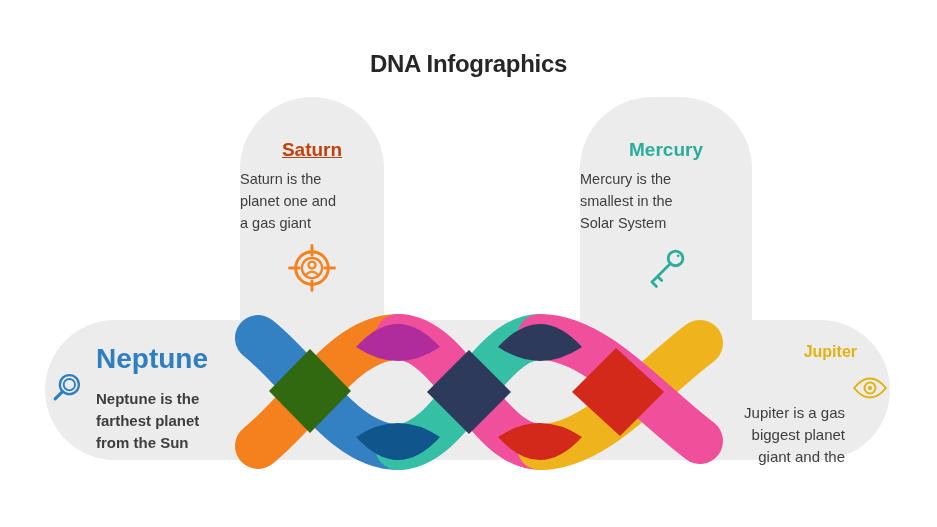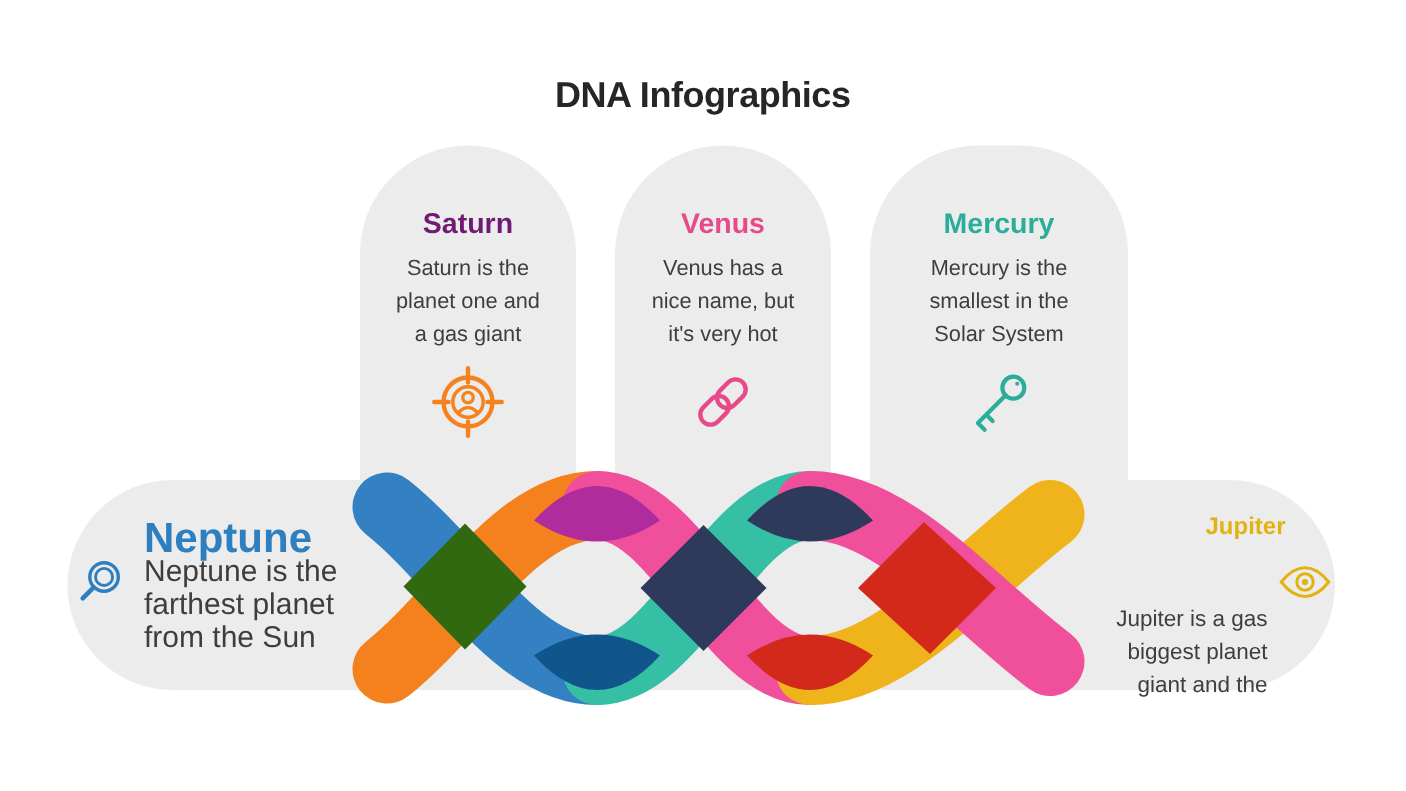--- a/index.html
+++ b/index.html
@@ -20,82 +20,66 @@
   }
   .card-saturn  { left:240px; }
   .card-venus   { left:410px; }
   .card-mercury { left:580px; }
   .card-title {
     position:absolute; top:42px; left:0; right:0;
     text-align:center; font-size:19px; font-weight:bold;
   }
   .card-body {
     position:absolute; top:71px; left:0; right:0;
-    text-align:center; font-size:14.5px; line-height:22px;
+    font-size:14.5px; line-height:22px;
   }
   .card-icon {
     position:absolute; top:144px; left:50%; transform:translateX(-50%);
     width:54px; height:54px;
   }
   .card-icon svg, .side-icon svg { display:block; width:100%; height:100%; }
   
   .banner {
     position:absolute; left:45px; top:320px; width:845px; height:140px;
     border-radius:70px;
   }
   .np-icon { position:absolute; left:48px; top:368px; width:38px; height:38px; }
   .np-title { position:absolute; left:96px; top:343px; font-size:28px; font-weight:bold; }
-  .np-body  { position:absolute; left:96px; top:370px; font-size:20px; line-height:22px; }
+  .np-body  { position:absolute; left:96px; top:388px; font-size:15px; line-height:22px;font-weight:bold; }
   .jp-title { position:absolute; right:80px; top:343px; font-size:16px; font-weight:bold; text-align:right; }
   .jp-body  { position:absolute; right:92px; top:370px; font-size:15px; line-height:22px; text-align:right;margin-top:32px; }
   .jp-icon  { position:absolute; left:850px; top:373px; width:40px; height:30px; }
   
   .helix { position:absolute; left:0; top:0; width:937px; height:527px; pointer-events:none; }
 </style>
 </head>
 <body>
 
 <div class="stage">
 
   <div class="main-title" style="color: rgb(38, 38, 38);">DNA Infographics</div>
 
   <div class="card card-saturn" style="background: rgb(236, 236, 236);">
-    <div class="card-title" style="color: #701a75;">Saturn</div>
+    <div class="card-title" style="color: #c2410c; text-decoration: underline;">Saturn</div>
     <div class="card-body" style="color: rgb(62, 62, 62);">
       <div>Saturn is the</div>
       <div>planet one and</div>
       <div>a gas giant</div>
     </div>
     <div class="card-icon" style="color: rgb(245, 130, 31);">
       <svg viewBox="-24 -24 48 48" fill="none" stroke="currentColor" stroke-linecap="round">
         <circle r="14.5" stroke-width="2.6"></circle>
         <circle r="9" stroke-width="2.1"></circle>
         <circle cx="0" cy="-2.6" r="3.1" stroke-width="2"></circle>
         <path d="M -5.6 6.2 Q 0 0.4 5.6 6.2" stroke-width="2"></path>
         <path d="M 0 -20 L 0 -11.5 M 0 11.5 L 0 20 M -20 0 L -11.5 0 M 11.5 0 L 20 0" stroke-width="2.6"></path>
       </svg>
     </div>
   </div>
 
-  <div class="card card-venus" style="background: rgb(236, 236, 236);">
-    <div class="card-title" style="color: rgb(231, 74, 137);">Venus</div>
-    <div class="card-body" style="color: rgb(62, 62, 62);">
-      <div>Venus has a</div>
-      <div>nice name, but</div>
-      <div>it's very hot</div>
-    </div>
-    <div class="card-icon" style="color: rgb(231, 74, 137);">
-      <svg viewBox="-24 -24 48 48" fill="none" stroke="currentColor" stroke-linecap="round">
-        <g transform="rotate(-45)">
-          <rect x="-16.5" y="-6" width="19" height="12" rx="6" stroke-width="2.6"></rect>
-          <rect x="-2.5" y="-6" width="19" height="12" rx="6" stroke-width="2.6"></rect>
-        </g>
-      </svg>
-    </div>
-  </div>
 
   <div class="card card-mercury" style="background: rgb(236, 236, 236); padding-left: 28px;">
     <div class="card-title" style="color: rgb(43, 173, 156);">Mercury</div>
     <div class="card-body" style="color: rgb(62, 62, 62);">
       <div>Mercury is the</div>
       <div>smallest in the</div>
       <div>Solar System</div>
     </div>
     <div class="card-icon" style="color: rgb(43, 173, 156);">
       <svg viewBox="-24 -24 48 48" fill="none" stroke="currentColor" stroke-linecap="round" stroke-linejoin="round">

